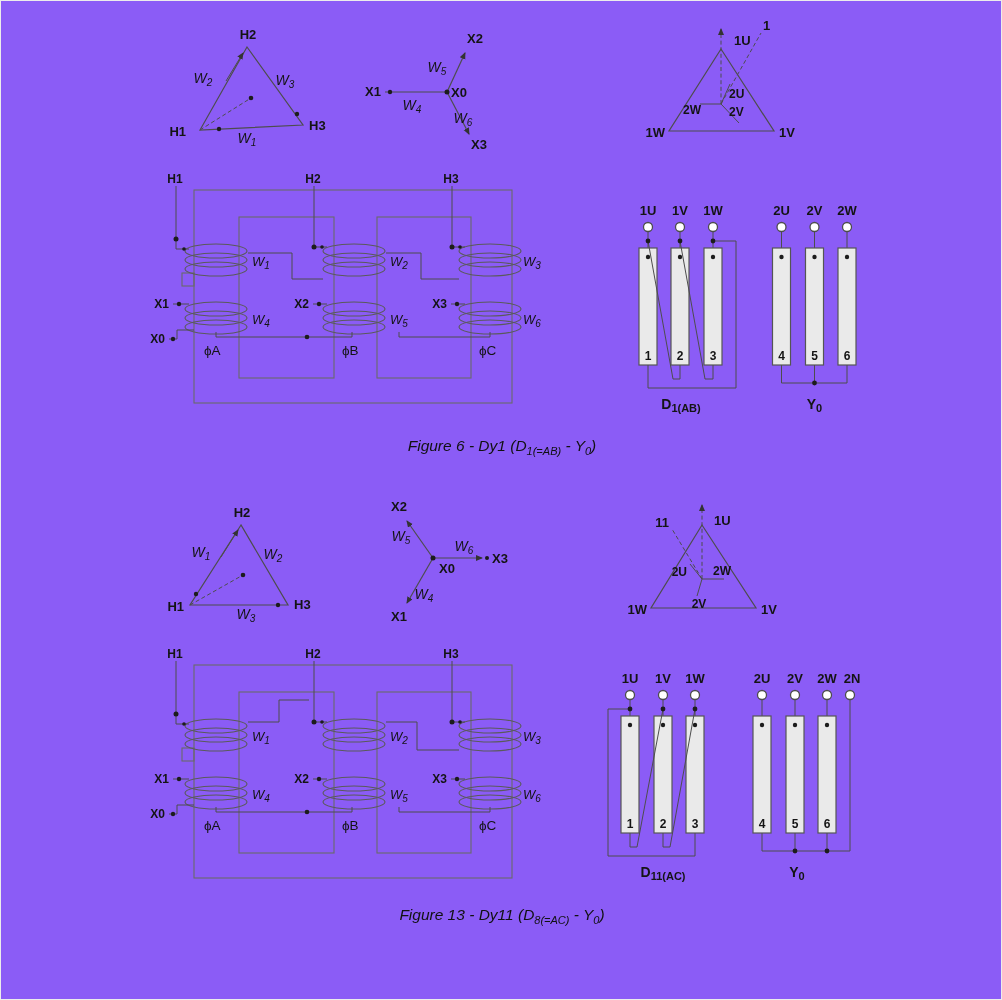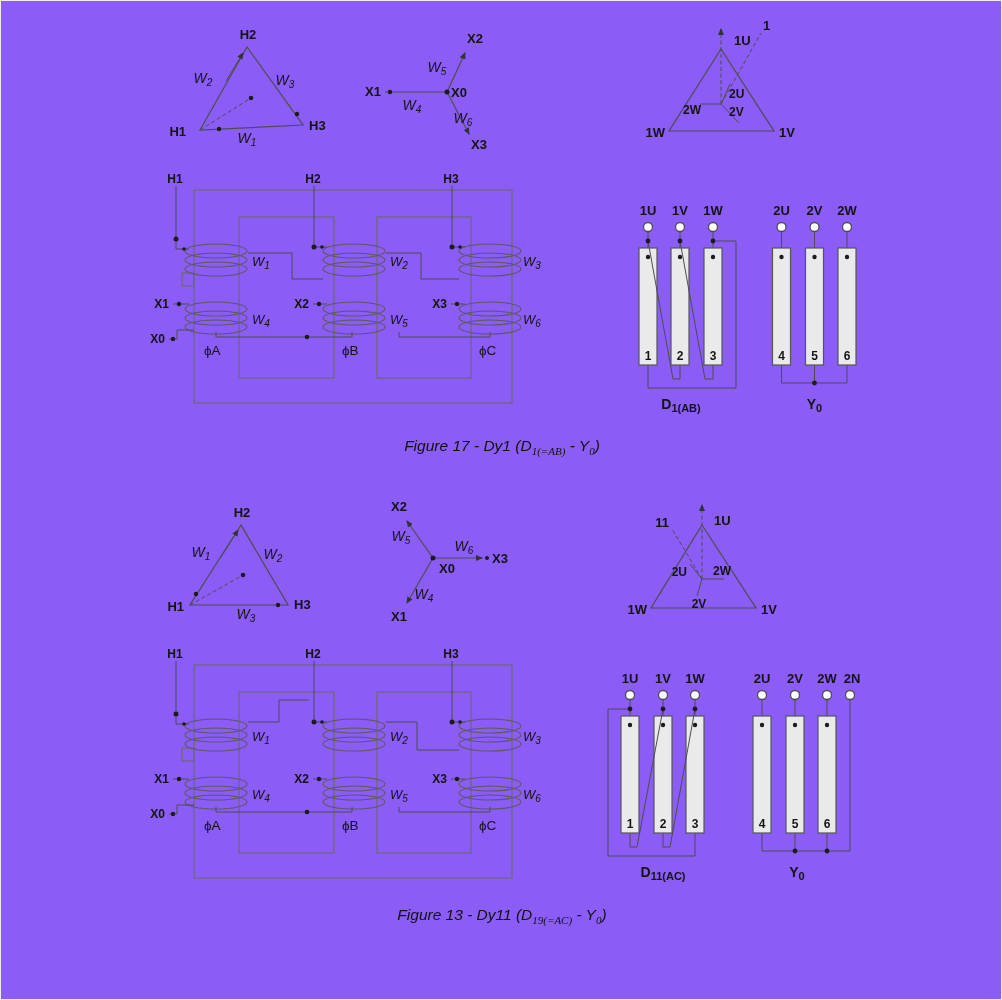--- a/index.html
+++ b/index.html
@@ -19,21 +19,21 @@
   .bold{font-weight:bold;font-size:13px;}
   .boldsm{font-weight:bold;font-size:12px;}
   .wl{font-style:italic;font-size:14px;}
   .wls{font-style:italic;font-size:13px;}
   .sub{font-size:10px;}
   .phi{font-size:13.5px;}
   .grp{font-weight:bold;font-size:14px;}
   .grpsub{font-size:11px;}
   .caption{position:absolute;left:0;width:1002px;text-align:center;font-style:italic;
            font-size:15.5px;color:#111;}
-  .capsub{font-size:11px;vertical-align:-4px;font-style:italic;font-family:Liberation Serif, serif;}
+  .capsub{font-size:11px;vertical-align:-4px;font-style:italic;}
 </style>
 </head>
 <body>
 
 <div id="page">
 
 <svg width="0" height="0" class="abs" style="left:0;top:0">
   <defs>
     <marker id="ah" markerWidth="9" markerHeight="8" refX="6" refY="3" orient="auto" markerUnits="userSpaceOnUse">
       <path d="M0,0 L7,3 L0,6 Z" fill="#333"></path>
@@ -210,21 +210,21 @@
   </g>
   <text class="bold" x="158.5" y="22" text-anchor="middle">2U</text>
   <text class="bold" x="191.5" y="22" text-anchor="middle">2V</text>
   <text class="bold" x="224" y="22" text-anchor="middle">2W</text>
   <text class="boldsm" x="158.5" y="167" text-anchor="middle">4</text>
   <text class="boldsm" x="191.5" y="167" text-anchor="middle">5</text>
   <text class="boldsm" x="224" y="167" text-anchor="middle">6</text>
   <text class="grp" x="191.5" y="216" text-anchor="middle"><tspan>Y</tspan><tspan class="grpsub" dy="3">0</tspan></text>
 </svg>
 
-<div class="caption" style="top:436px"><span>Figure 17 - Dy1 (D</span><span class="capsub">1(=AB)</span><span> - Y</span><span class="capsub">0</span><span>)</span></div>
+<div class="caption" style="top:436px"><span>Figure 6 - Dy1 (D</span><span class="capsub">1(=AB)</span><span> - Y</span><span class="capsub">0</span><span>)</span></div>
 
 <svg class="abs" style="left:150px;top:482px" width="215" height="150" viewBox="0 0 215 150">
   <g>
     <path class="ln" d="M90,42 L39,122 L137,122 Z"></path>
     <line class="lnth" x1="70" y1="74" x2="87" y2="47" marker-end="url(#ah)"></line>
     <path class="dash" d="M39,122 L92,92"></path>
     <circle class="dot" cx="92" cy="92" r="2.3"></circle>
     <circle class="dot" cx="45" cy="111" r="2.2"></circle>
     <circle class="dot" cx="127" cy="122" r="2.2"></circle>
   </g>
@@ -392,15 +392,15 @@
   <text class="bold" x="161" y="22" text-anchor="middle">2U</text>
   <text class="bold" x="194" y="22" text-anchor="middle">2V</text>
   <text class="bold" x="226" y="22" text-anchor="middle">2W</text>
   <text class="bold" x="251" y="22" text-anchor="middle">2N</text>
   <text class="boldsm" x="161" y="167" text-anchor="middle">4</text>
   <text class="boldsm" x="194" y="167" text-anchor="middle">5</text>
   <text class="boldsm" x="226" y="167" text-anchor="middle">6</text>
   <text class="grp" x="196" y="216" text-anchor="middle"><tspan>Y</tspan><tspan class="grpsub" dy="3">0</tspan></text>
 </svg>
 
-<div class="caption" style="top:905px"><span>Figure 13 - Dy11 (D</span><span class="capsub">19(=AC)</span><span> - Y</span><span class="capsub">0</span><span>)</span></div>
+<div class="caption" style="top:905px"><span>Figure 13 - Dy11 (D</span><span class="capsub">8(=AC)</span><span> - Y</span><span class="capsub">0</span><span>)</span></div>
 
 </div>
 
 </body></html>

